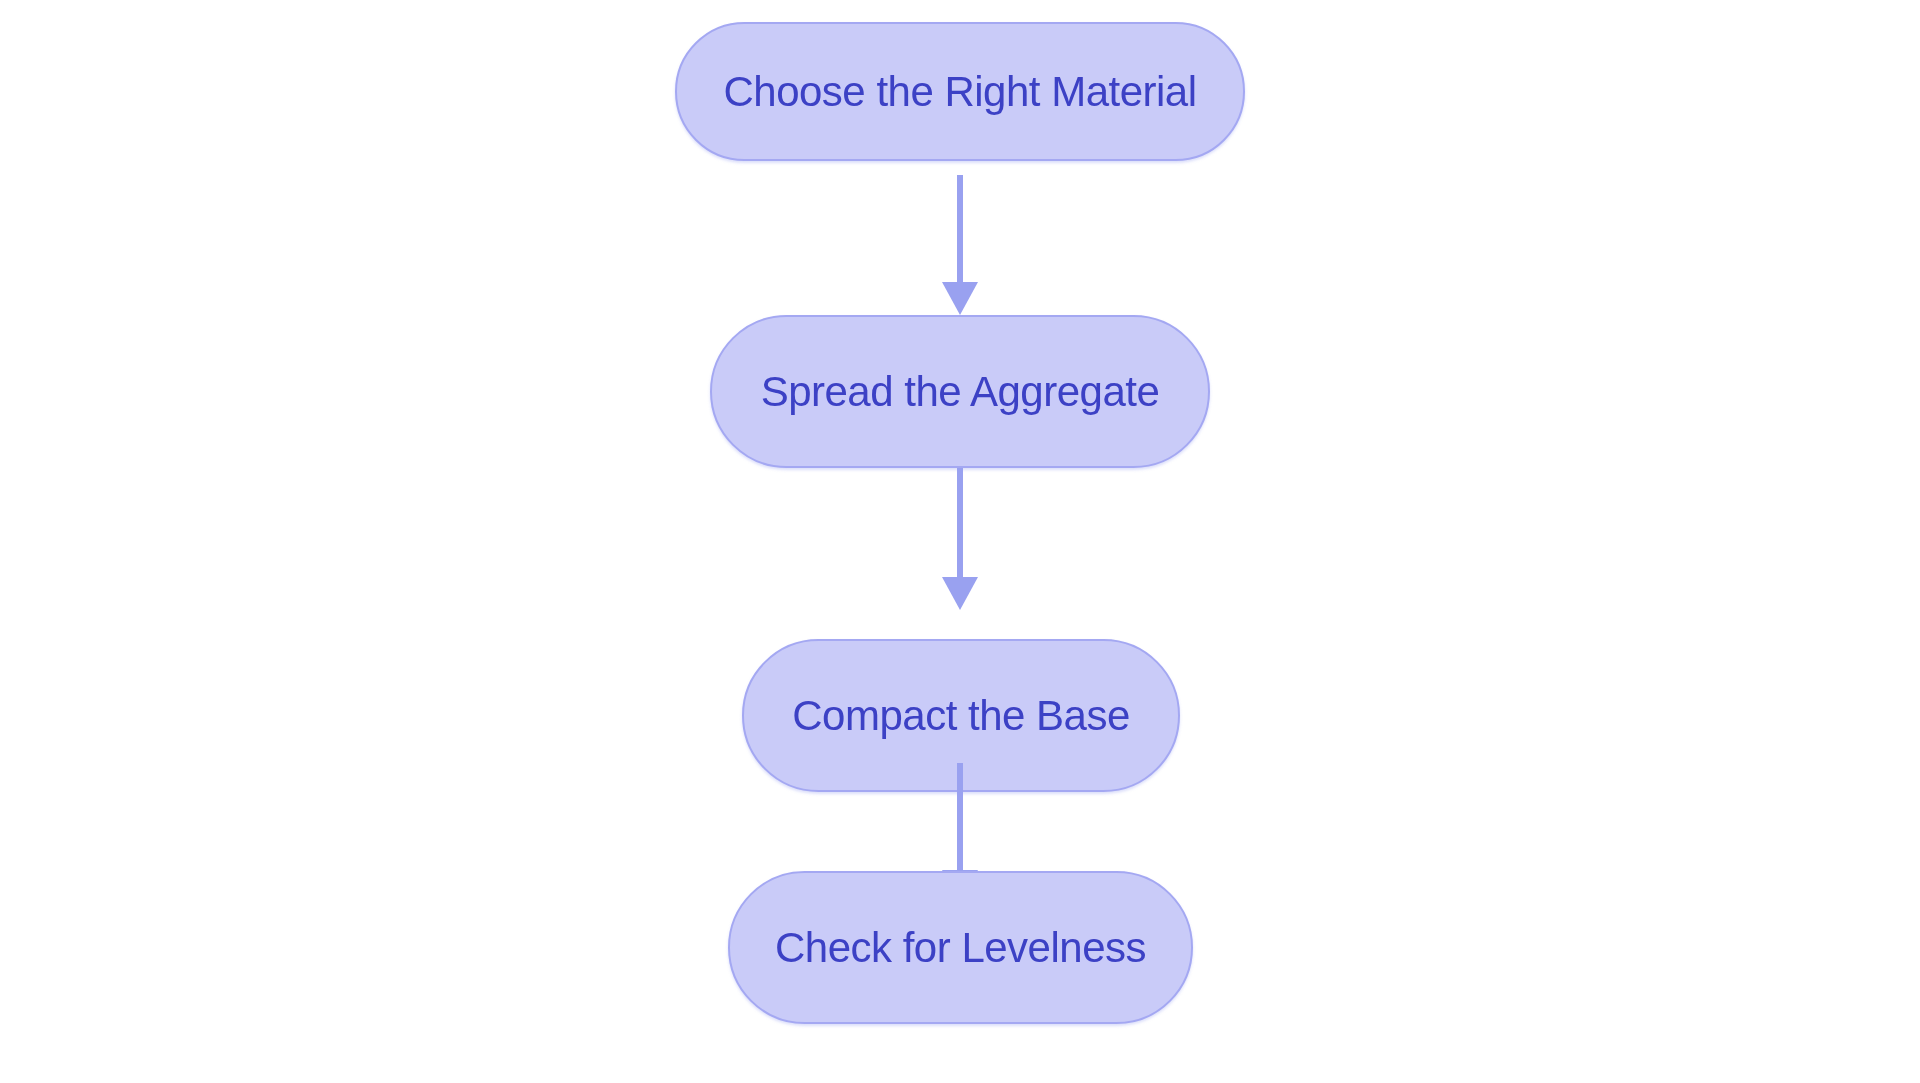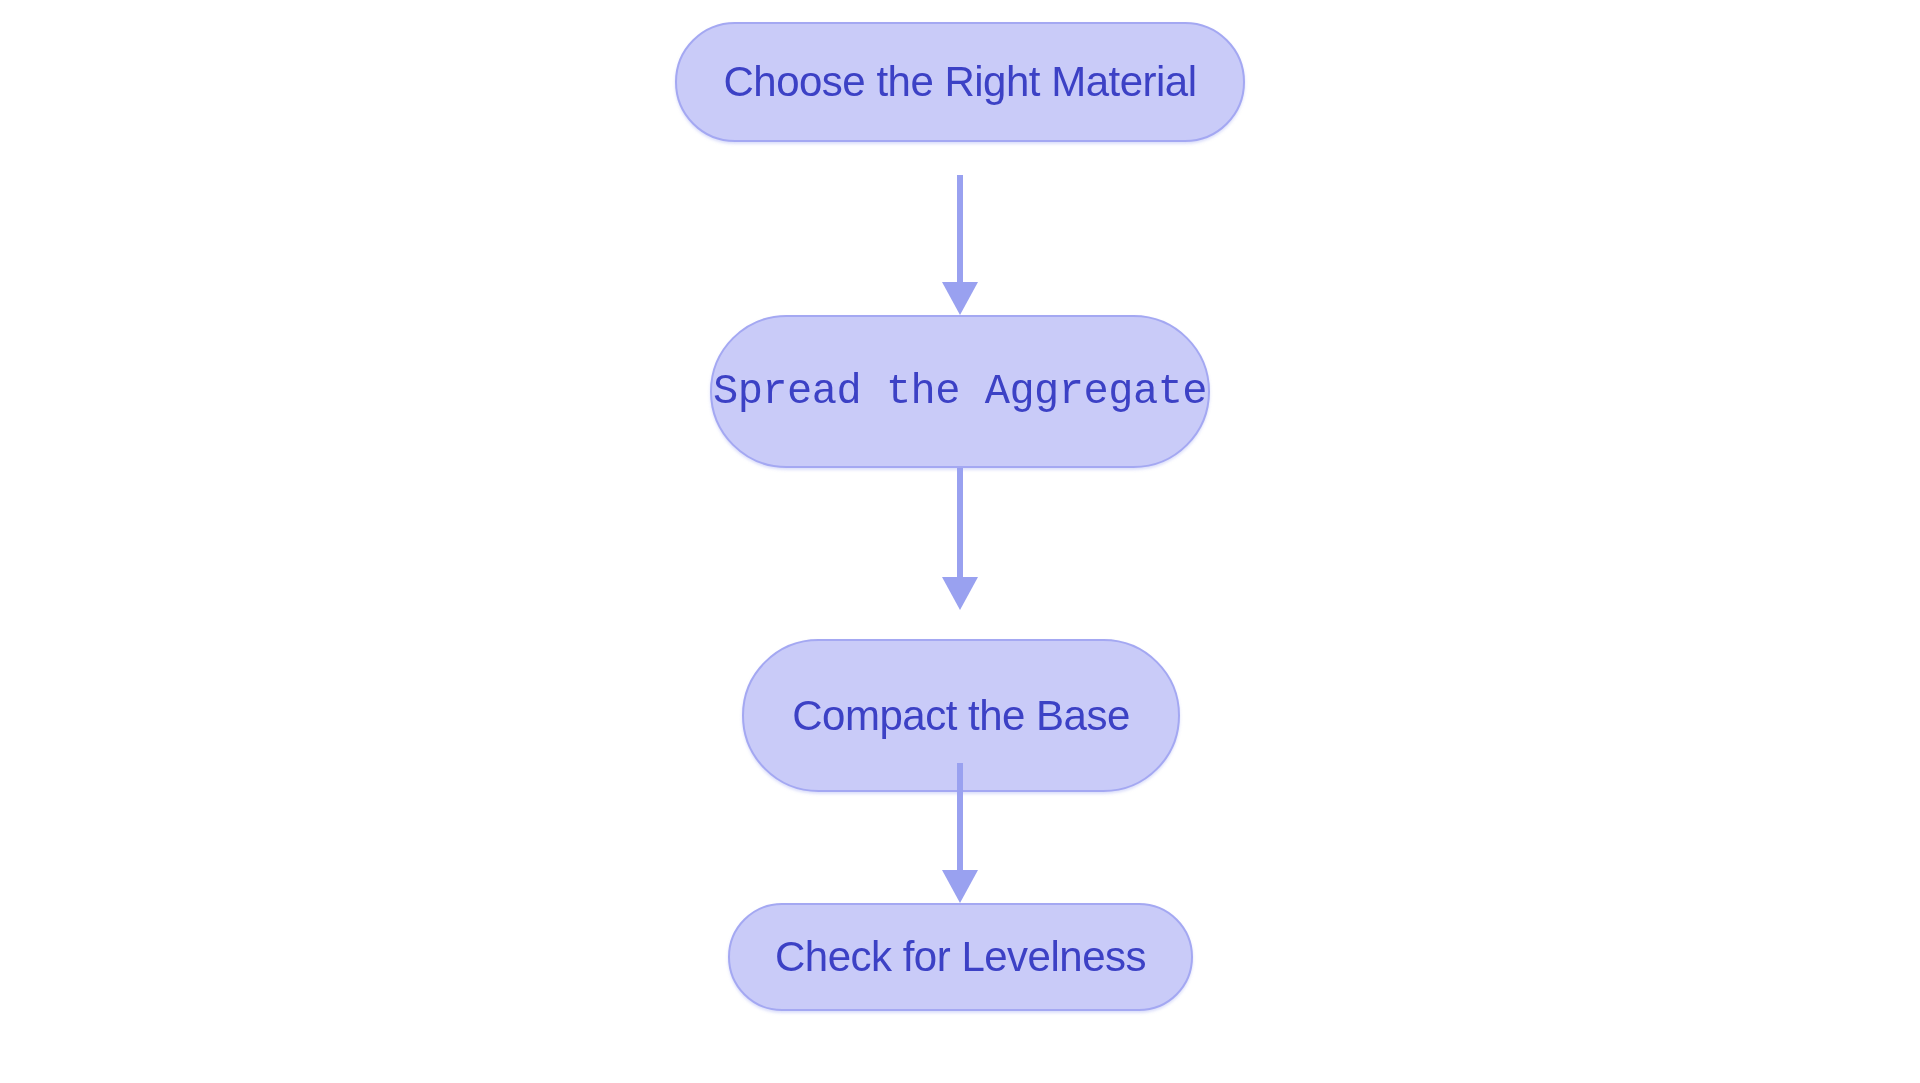--- a/index.html
+++ b/index.html
@@ -32,24 +32,24 @@
     box-shadow: 0 2px 3px rgba(153, 161, 240, 0.35);
   }
   .node-label {
     color: var(--node-text);
     font-size: 42px;
     font-weight: 500;
     letter-spacing: -0.5px;
     white-space: nowrap;
     text-align: center;
   }
-  .node-1 { left: 675px; top: 22px;  width: 570px; height: 120px; }
-  .node-2 { left: 710px; top: 315px; width: 500px; height: 153px; font-family: Liberation Mono, monospace; }
+  .node-1 { left: 675px; top: 22px;  width: 570px; height: 139px; }
+  .node-2 { left: 710px; top: 315px; width: 500px; height: 153px; }
   .node-3 { left: 742px; top: 639px; width: 438px; height: 153px; }
-  .node-4 { left: 728px; top: 903px; width: 465px; height: 108px; }
+  .node-4 { left: 728px; top: 871px; width: 465px; height: 153px; }
   .arrow { position: absolute; display: block; }
   .arrow-1 { left: 938px; top: 175px; }
   .arrow-2 { left: 938px; top: 468px; }
   .arrow-3 { left: 938px; top: 763px; }
   .arrow line    { stroke: var(--arrow); stroke-width: 6px; }
   .arrow polygon { fill: var(--arrow); }
 </style>
 </head>
 <body>
 

